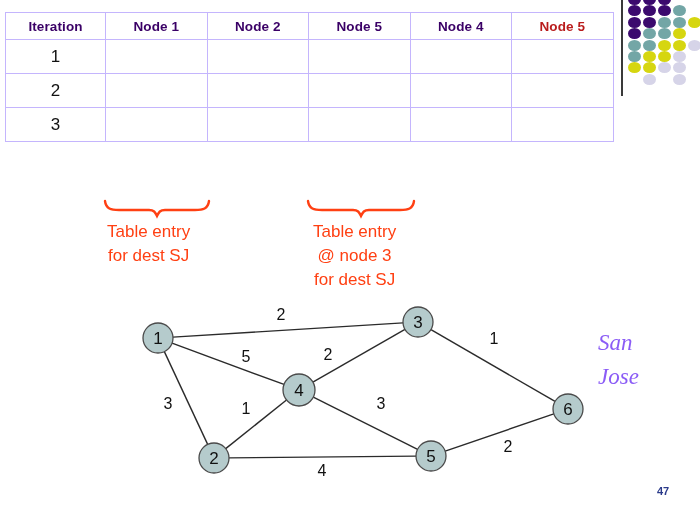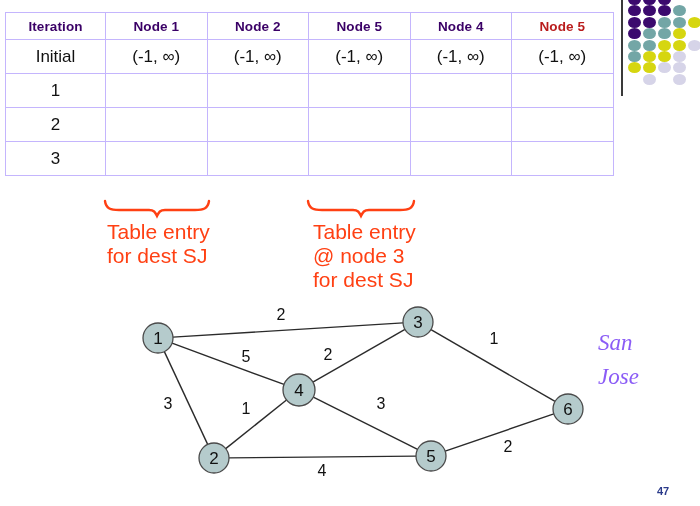--- a/index.html
+++ b/index.html
@@ -69,23 +69,24 @@
   #dv-table col.c-iter { width: 100px; }
   #dv-table col.c-node { width: 101.5px; }
 
   
   .brace {
     position: absolute;
   }
   .annot-text {
     position: absolute;
     color: #ff4013;
-    font-size: 21px;
+    font-size: 17px;
     line-height: 24px;
     white-space: nowrap;
+    text-align: center;
   }
   #annot-1 { left: 107px; top: 220px; }
   #annot-3 { left: 313px; top: 220px; }
 
   
   #graph {
     position: absolute;
     left: 0;
     top: 0;
     width: 700px;
@@ -168,28 +169,20 @@
     <tr>
       <th style="color: rgb(58, 0, 102);">Iteration</th>
       <th style="color: rgb(58, 0, 102);">Node 1</th>
       <th style="color: rgb(58, 0, 102);">Node 2</th>
       <th style="color: rgb(58, 0, 102);">Node 5</th>
       <th style="color: rgb(58, 0, 102);">Node 4</th>
       <th style="color: #b91c1c;">Node 5</th>
     </tr>
   </thead>
   <tbody>
-    <tr>
-      <td>Initial</td>
-      <td>(-1, ∞)</td>
-      <td>(-1, ∞)</td>
-      <td>(-1, ∞)</td>
-      <td>(-1, ∞)</td>
-      <td>(-1, ∞)</td>
-    </tr>
     <tr>
       <td>1</td>
       <td></td>
       <td></td>
       <td></td>
       <td></td>
       <td></td>
     </tr>
     <tr>
       <td>2</td>

